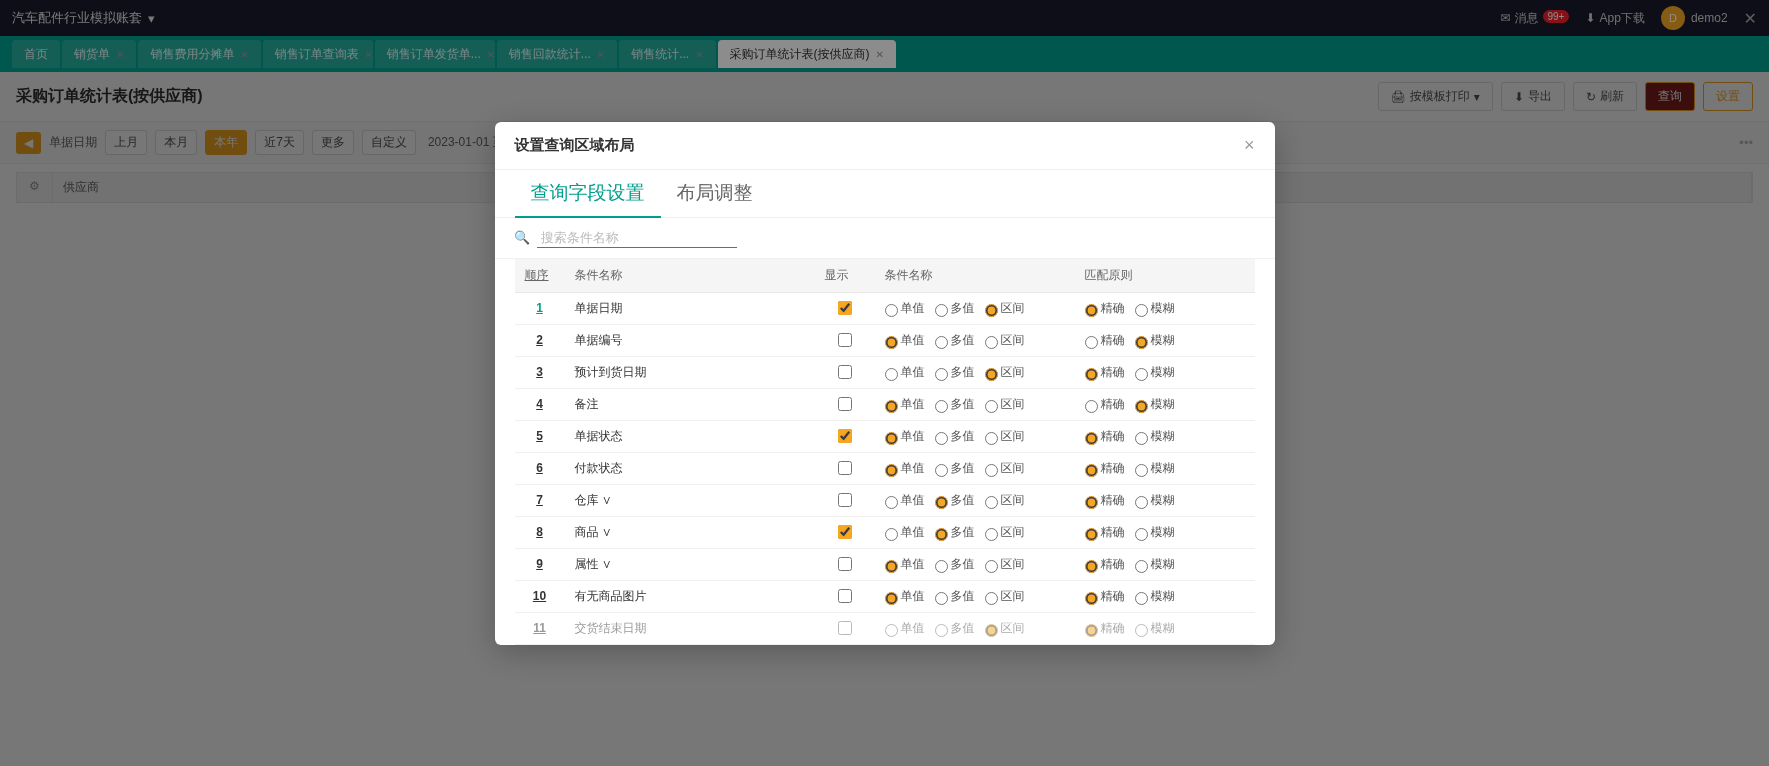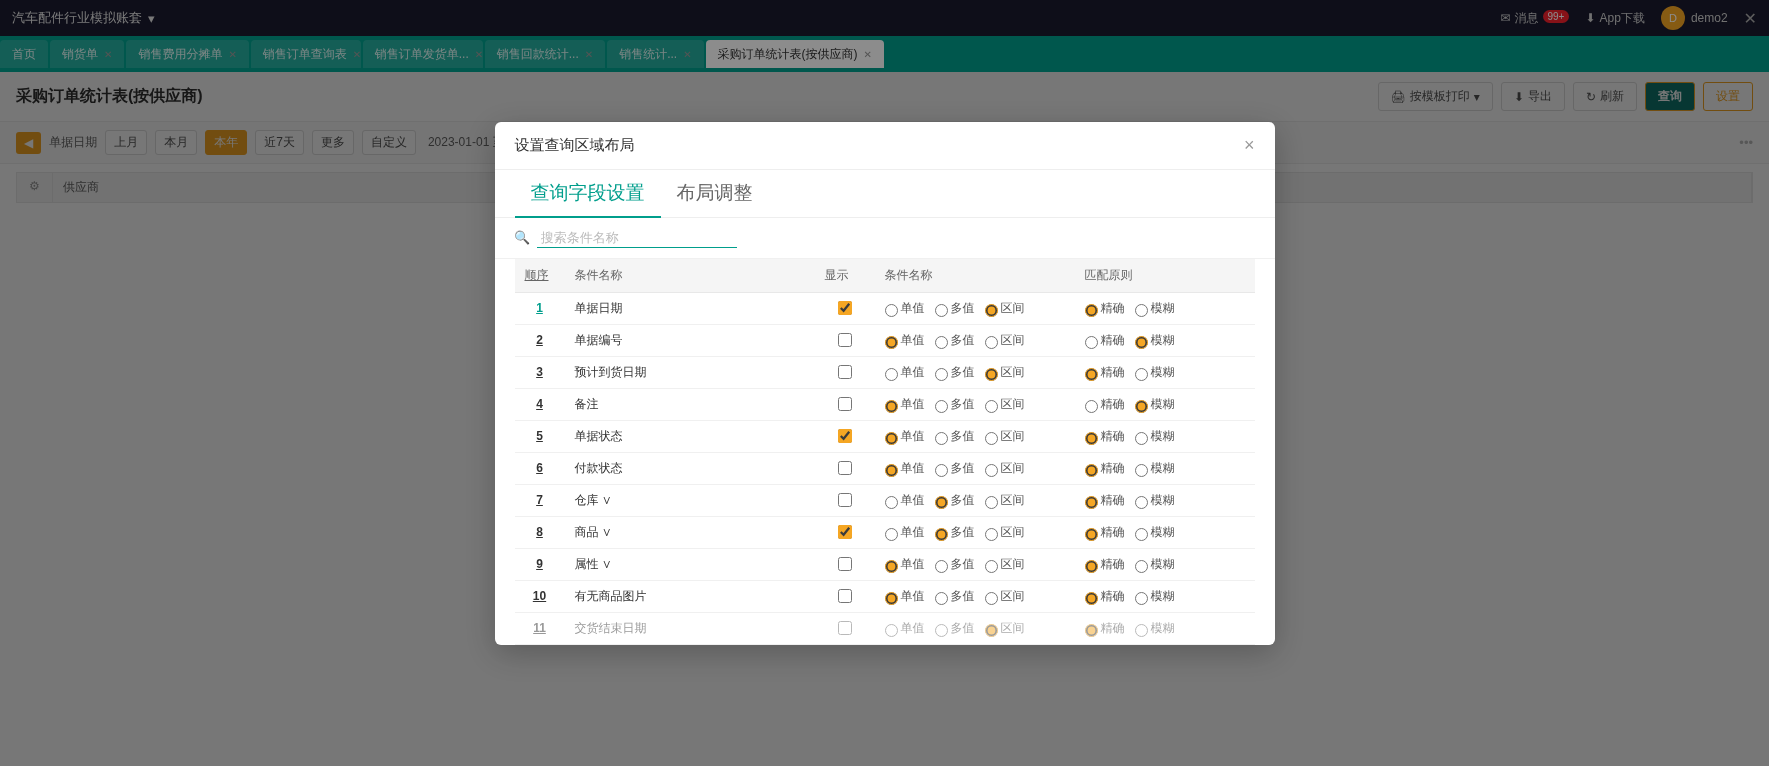--- a/index.html
+++ b/index.html
@@ -18,21 +18,21 @@
     .top-bar-left { font-size: 13px; color: #ddd; display: flex; align-items: center; gap: 6px; }
     .top-bar-right { display: flex; align-items: center; gap: 16px; font-size: 12px; color: #ccc; }
     .badge { background: #f5222d; color: #fff; border-radius: 8px; padding: 1px 5px; font-size: 10px; position: relative; top: -2px; }
 
     
     .tab-bar {
       height: 36px;
       background: #009e8c;
       display: flex;
       align-items: center;
-      padding: 0 0 0 0;
+      padding: 0 0 0 12px;
       gap: 2px;
     }
     .tab-item {
       height: 28px;
       padding: 0 12px;
       border-radius: 4px 4px 0 0;
       display: flex;
       align-items: center;
       gap: 6px;
       font-size: 12px;
@@ -52,21 +52,21 @@
     .page-header {
       padding: 10px 16px;
       border-bottom: 1px solid #eee;
       display: flex;
       align-items: center;
       justify-content: space-between;
     }
     .page-title { font-size: 16px; font-weight: bold; color: #333; }
     .header-actions { display: flex; gap: 8px; align-items: center; }
     .btn { padding: 5px 12px; border-radius: 3px; border: 1px solid #ddd; background: #fff; cursor: pointer; font-size: 12px; color: #555; display: flex; align-items: center; gap: 4px; }
-    .btn-primary { background: #0f766e; border-color: #f5a623; color: #fff; font-weight: bold; }
+    .btn-primary { background: #7f1d1d; border-color: #f5a623; color: #fff; }
     .btn-outline { border: 1px solid #f5a623; color: #f5a623; background: #fff; }
 
     
     .toolbar {
       padding: 8px 16px;
       display: flex;
       align-items: center;
       gap: 8px;
       border-bottom: 1px solid #eee;
       background: #fafafa;
@@ -112,21 +112,21 @@
       display: flex;
       flex-direction: column;
     }
     .modal-header {
       padding: 14px 20px;
       border-bottom: 1px solid #eee;
       display: flex;
       align-items: center;
       justify-content: space-between;
     }
-    .modal-title { font-size: 15px; font-weight: normal; color: #333; }
+    .modal-title { font-size: 15px; font-weight: bold; color: #333; }
     .modal-close { cursor: pointer; color: #999; font-size: 18px; line-height: 1; }
     .modal-body { flex: 1; overflow: hidden; display: flex; flex-direction: column; padding: 0; }
 
     
     .modal-tabs {
       display: flex;
       border-bottom: 1px solid #eee;
       padding: 0 20px;
     }
     .modal-tab {

